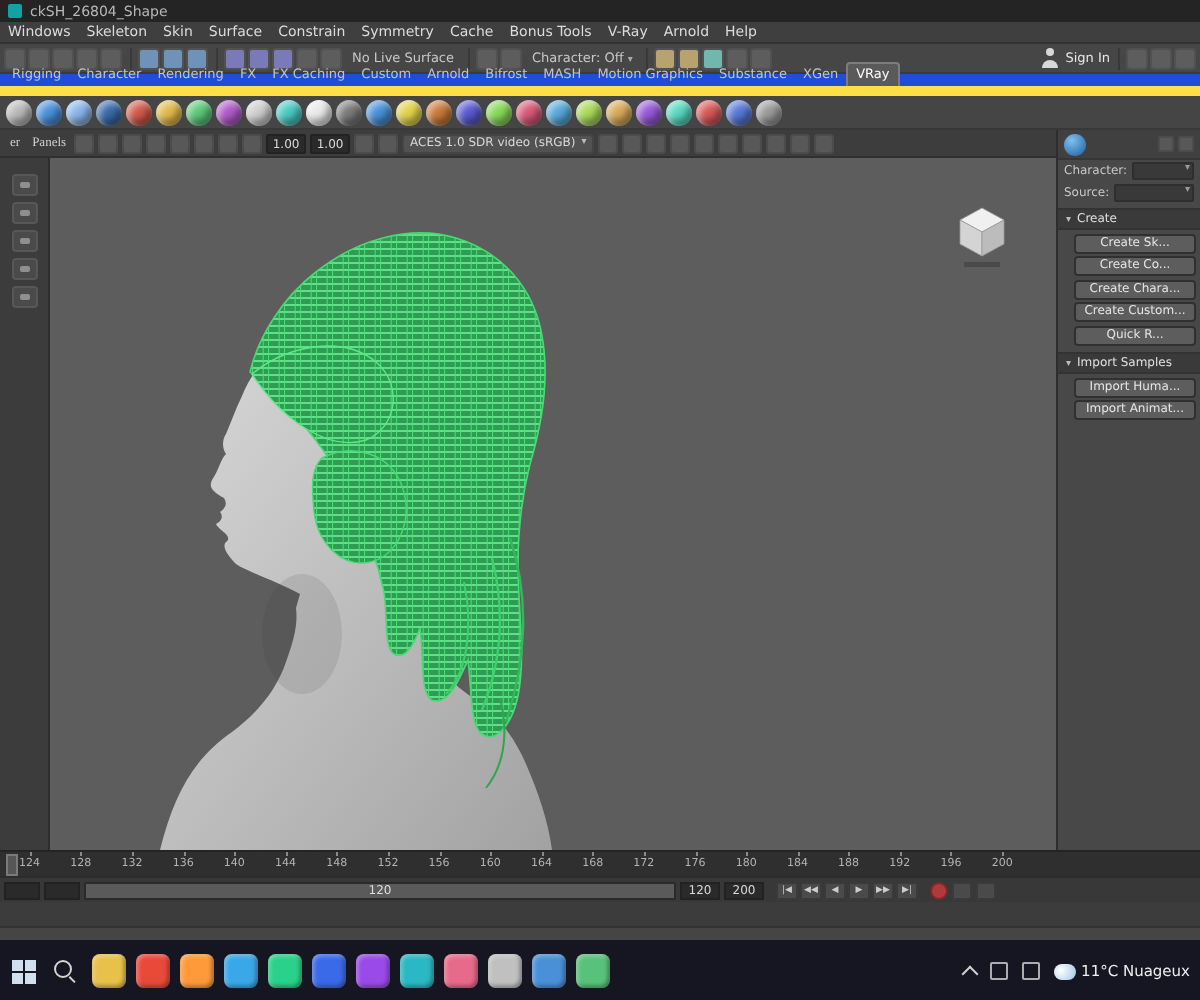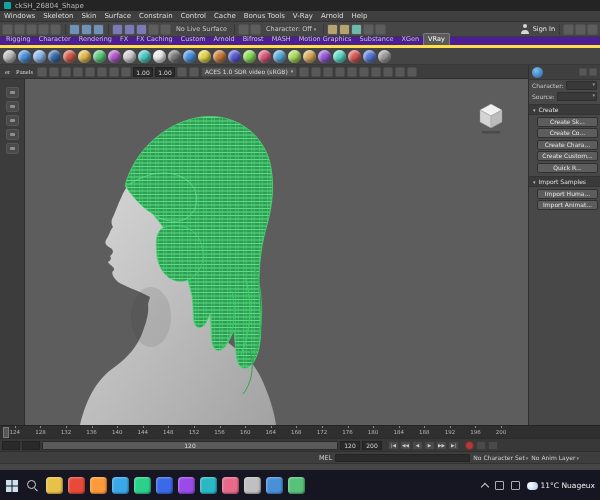--- a/index.html
+++ b/index.html
@@ -24,21 +24,21 @@
   .sl-div { width:4px; display:flex; justify-content:center; } .sl-div::before { content:""; width:1px; height:11px; background:#383838; }
   .sl-text { font-size:6.5px; color:#c8c8c8; padding:0 3px; white-space:nowrap; }
   .sl-drop::after { content:"▾"; font-size:5px; color:#aaa; margin-left:2px; }
   .sl-spacer { flex:1; }
   .signin { display:flex; align-items:center; gap:3px; font-size:6.5px; color:#e8e8e8; }
   .person-icon { width:10px; height:10px; position:relative; }
   .person-icon::before { content:""; position:absolute; top:0; left:3px; width:4px; height:4px; border-radius:50%; background:#d8d8d8; }
   .person-icon::after { content:""; position:absolute; bottom:0; left:1px; width:8px; height:4px; border-radius:4px 4px 0 0; background:#d8d8d8; }
 
   
-  .shelftabs { left:0; top:37px; width:600px; height:11px; background:#4c1d95; display:flex; align-items:flex-end; padding-left:2px; border-bottom:3px solid #fde047; }
+  .shelftabs { left:0; top:37px; width:600px; height:11px; background:#1d4ed8; display:flex; align-items:flex-end; padding-left:2px; border-bottom:5px solid #fde047; }
   .shelf-tab { font-size:6.5px; color:#c4c4c4; padding:1px 4px; line-height:9px; white-space:nowrap; }
   .shelf-tab.active { background:#5a5a5a; color:#fff; border:1px solid #7d7d7d; border-bottom:none; border-radius:2px 2px 0 0; }
 
   
   .shelf { left:0; top:48px; width:600px; height:17px; background:#454545; display:flex; align-items:center; gap:2px; padding-left:3px; border-bottom:1px solid #383838; }
   .shelf-icon { width:13px; height:13px; border-radius:50%; flex:none;
     box-shadow: inset 2px 2px 3px rgba(255,255,255,.5), inset -2px -3px 3px rgba(0,0,0,.4); }
 
   
   .panelbar { left:0; top:65px; width:528px; height:14px; background:#3d3d3d; display:flex; align-items:center; gap:2px; padding:0 3px; border-bottom:1px solid #303030; }
@@ -123,21 +123,21 @@
     <span>ckSH_26804_Shape</span>
   </div>
 
   <div class="menubar">
 
   <span class="menu-item">Windows</span>
       <span class="menu-item">Skeleton</span>
       <span class="menu-item">Skin</span>
       <span class="menu-item">Surface</span>
       <span class="menu-item">Constrain</span>
-      <span class="menu-item">Control</span>
+      <span class="menu-item">Symmetry</span>
       <span class="menu-item">Cache</span>
       <span class="menu-item">Bonus Tools</span>
       <span class="menu-item">V-Ray</span>
       <span class="menu-item">Arnold</span>
       <span class="menu-item">Help</span>
     </div>
 
   <div class="statusline">
     <span class="sl-group">
       <span class="sl-icon"></span>
@@ -382,27 +382,20 @@
         <span class="tr-btn">◀</span>
         <span class="tr-btn">▶</span>
         <span class="tr-btn">▶▶</span>
         <span class="tr-btn">▶|</span>
       </div>
     <span class="autokey"></span>
     <span class="rr-icon"></span>
     <span class="rr-icon"></span>
   </div>
 
-  <div class="command-row">
-    <span class="cmd-left"></span>
-    <span class="mel-label">MEL</span>
-    <span class="cmd-input"></span>
-    <span class="cmd-drop">No Character Set</span>
-    <span class="cmd-drop">No Anim Layer</span>
-  </div>
 
   <div class="helpline"></div>
 
   <div class="taskbar">
     <span class="tb-start">
       <svg width="14" height="14" viewBox="0 0 14 14">
         <rect x="1" y="1" width="5.5" height="5.5" fill="#cfe0ee"></rect>
         <rect x="7.5" y="1" width="5.5" height="5.5" fill="#cfe0ee"></rect>
         <rect x="1" y="7.5" width="5.5" height="5.5" fill="#cfe0ee"></rect>
         <rect x="7.5" y="7.5" width="5.5" height="5.5" fill="#cfe0ee"></rect>

